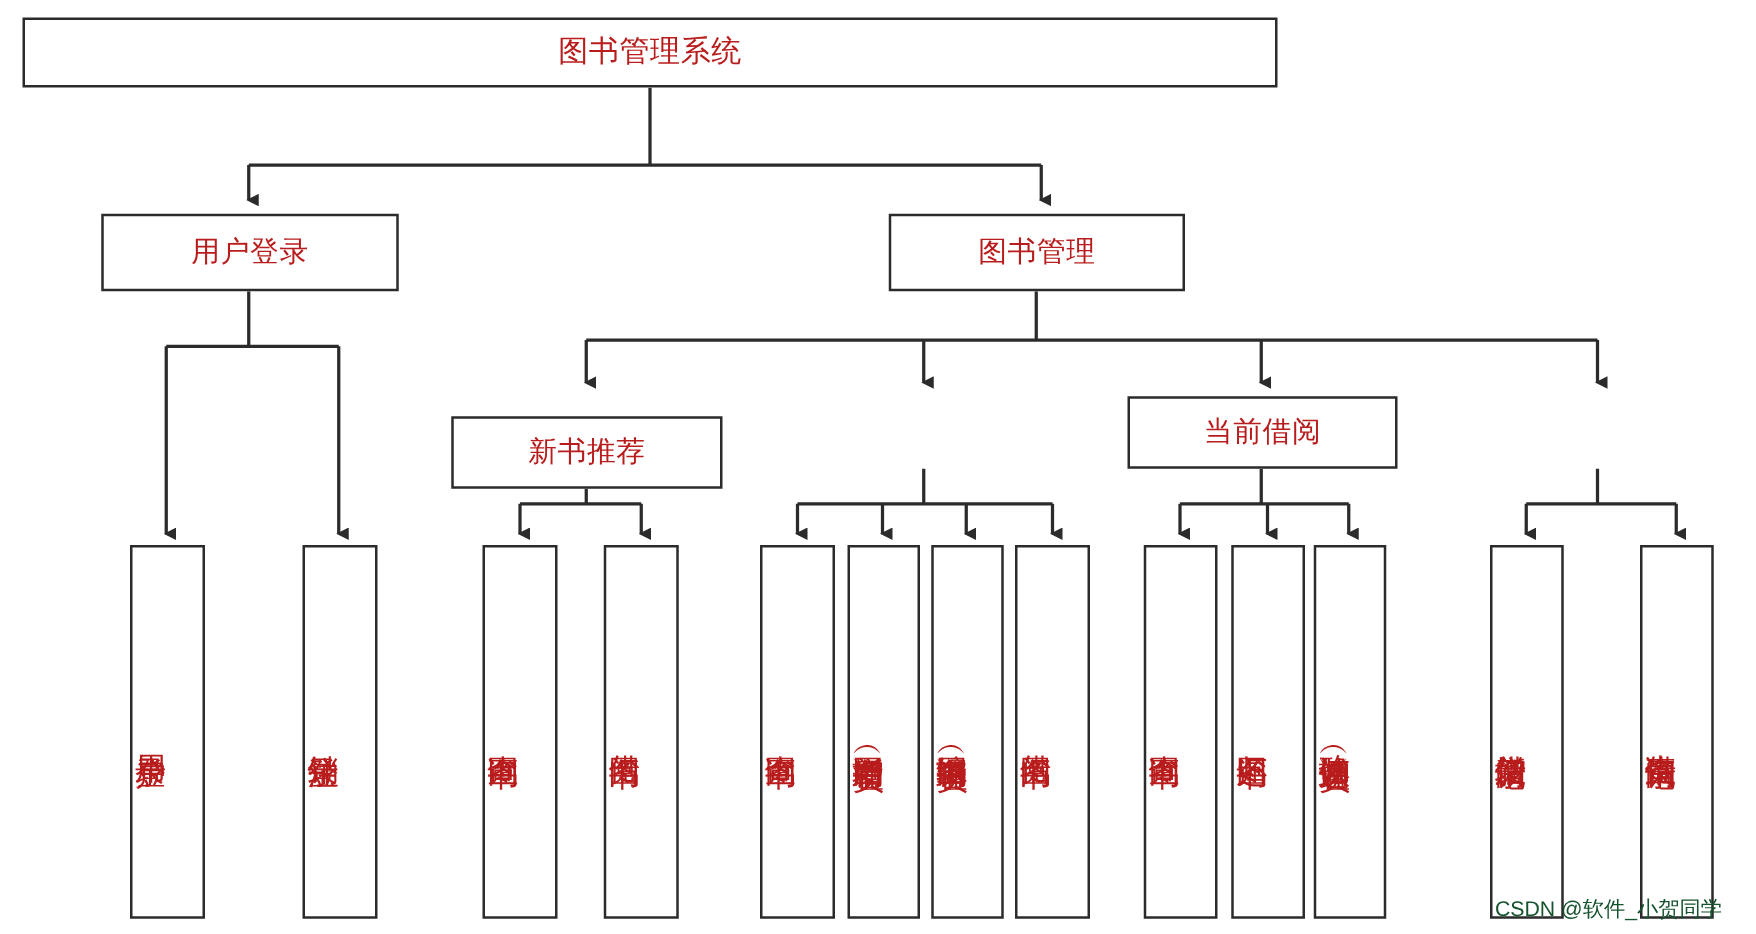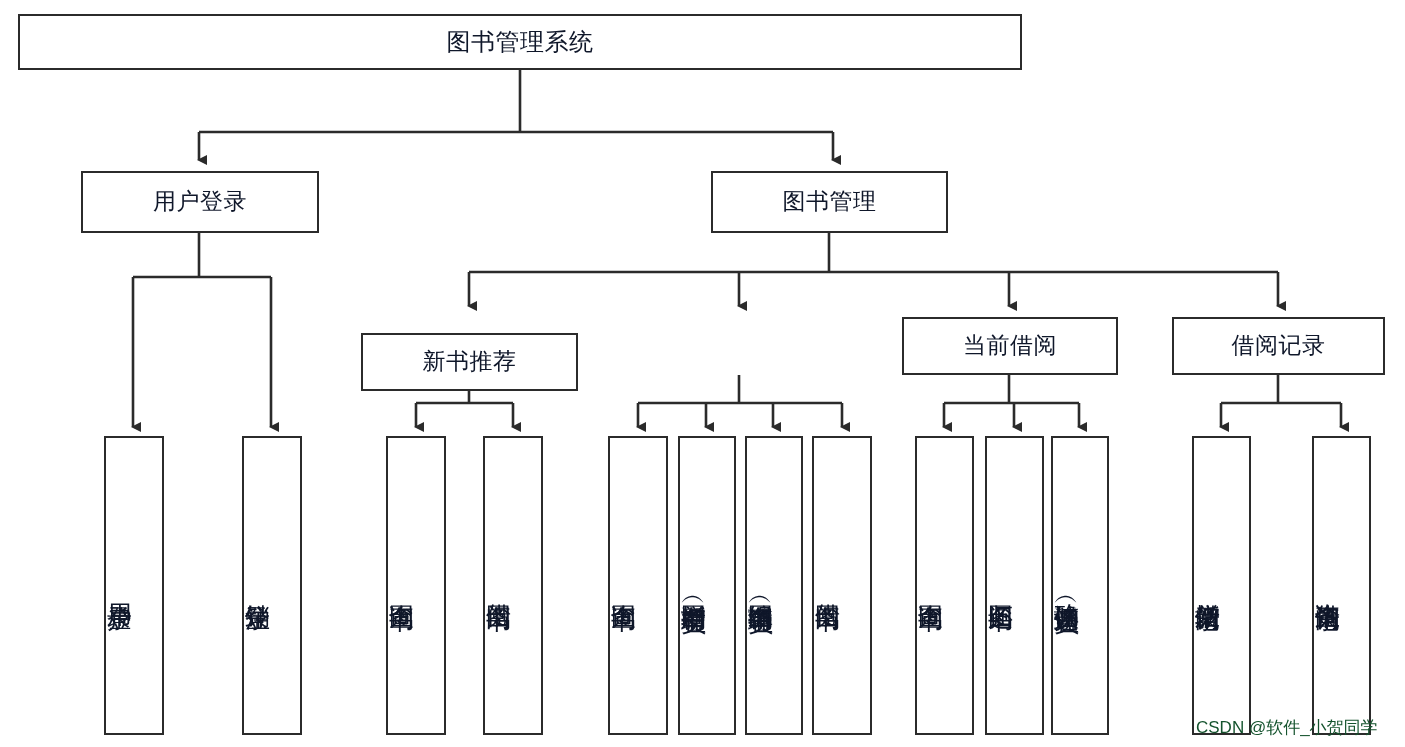--- a/index.html
+++ b/index.html
@@ -27,21 +27,21 @@
     pointer-events: none;
   }
   .node {
     position: absolute;
     box-sizing: border-box;
     background: #ffffff;
     border: 2px solid #2b2b2b;
     display: flex;
     align-items: center;
     justify-content: center;
-    color: #0f172a;
+    color: #b91c1c;
     z-index: 2;
   }
   .node .label {
     display: block;
     text-align: center;
     line-height: 1.18;
     white-space: nowrap;
   }
   
   .node.horiz .label {
@@ -150,23 +150,20 @@
 
   <div class="node horiz" style="left:361px; top:317px; width:217px; height:58px;margin-top:16px;">
     <span class="label">新书推荐</span>
   </div>
 
 
   <div class="node horiz" style="left:902px; top:317px; width:216px; height:58px;">
     <span class="label">当前借阅</span>
   </div>
 
-  <div class="node horiz" style="left:1172px; top:317px; width:213px; height:58px;">
-    <span class="label">借阅记录</span>
-  </div>
 
   <div class="node vert center" style="left:104px; top:436px; width:60px; height:299px;">
     <span class="label">用户登录</span>
   </div>
 
   <div class="node vert center" style="left:242px; top:436px; width:60px; height:299px;">
     <span class="label">注销登录</span>
   </div>
 
   <div class="node vert center" style="left:386px; top:436px; width:60px; height:299px;">

